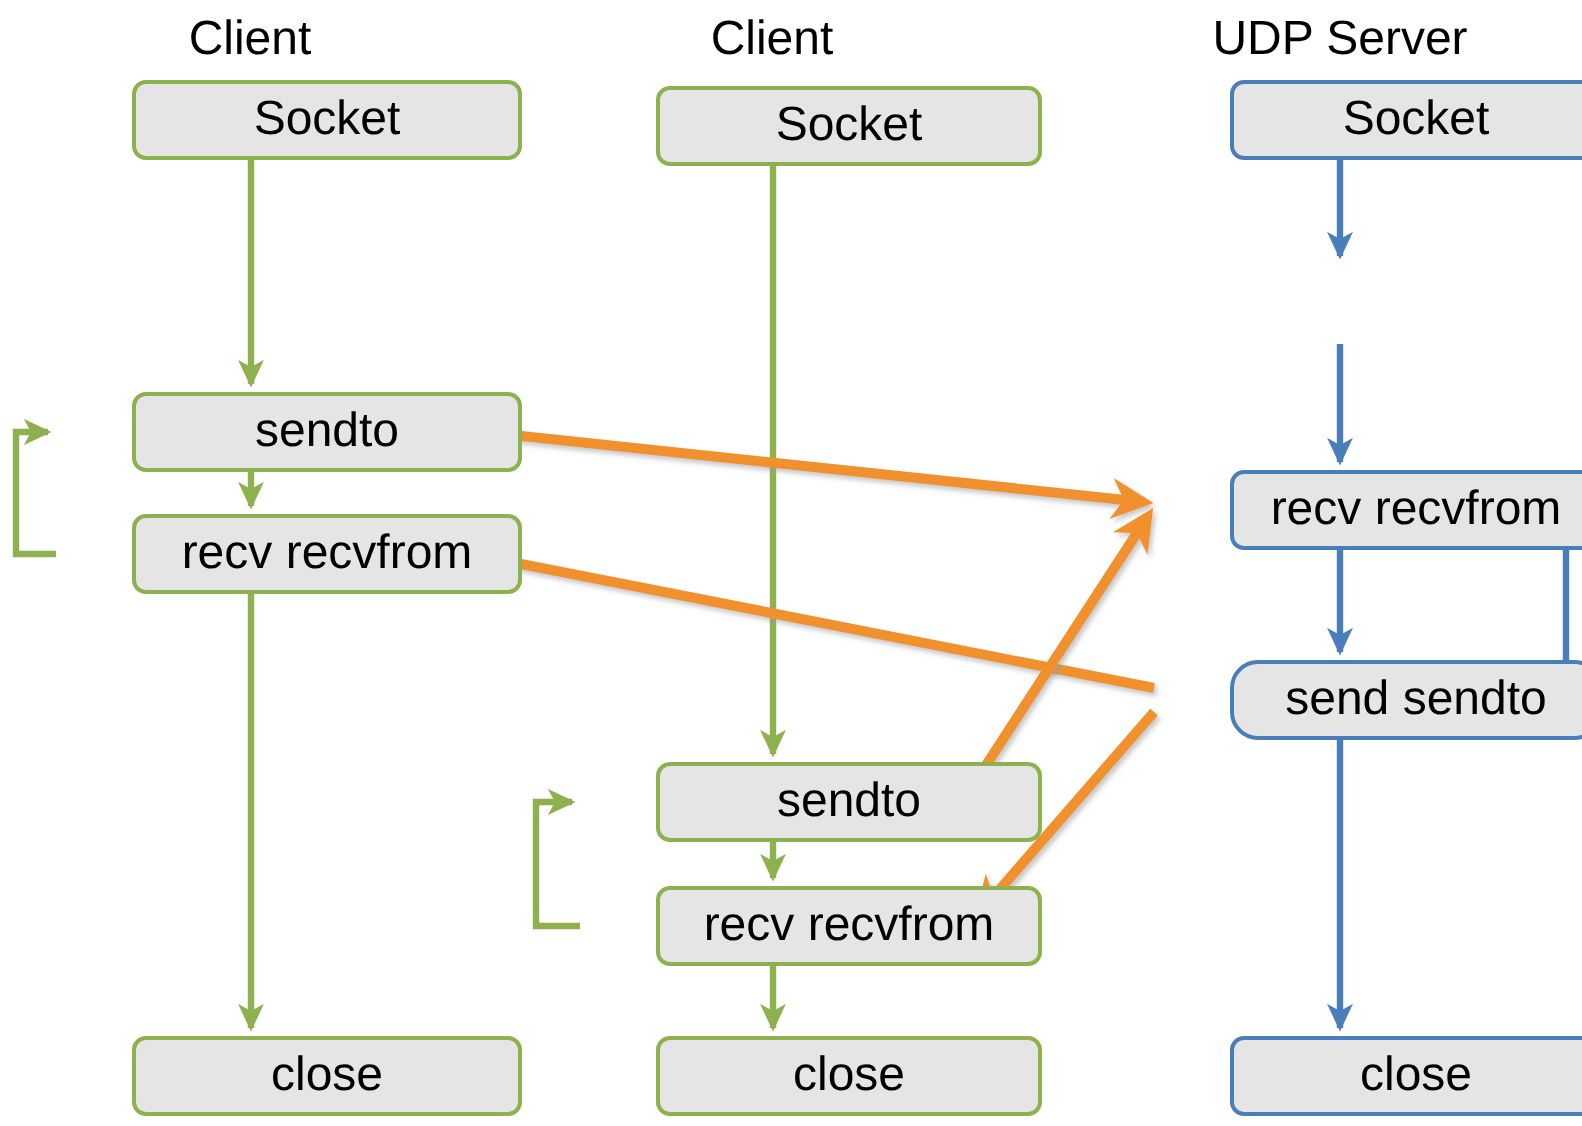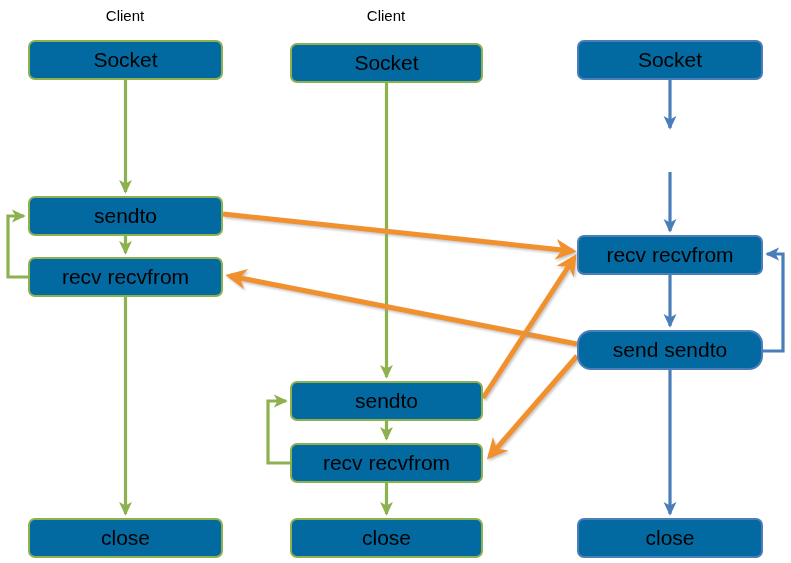--- a/index.html
+++ b/index.html
@@ -19,36 +19,37 @@
     position: absolute;
     left: 0;
     top: 0;
     width: 791px;
     height: 563px;
     pointer-events: none;
   }
   .col-title {
     position: absolute;
     text-align: center;
-    font-size: 15px;
+    font-size: 24px;
     color: #000000;
     line-height: 1;
     white-space: nowrap;
   }
   .node {
     position: absolute;
     box-sizing: border-box;
     border-radius: 7px;
-    background: #0369a1;
+    background: #e5e5e5;
     display: flex;
     align-items: center;
     justify-content: center;
-    font-size: 21px;
+    font-size: 24px;
     color: #000000;
     white-space: nowrap;
+    margin-left: 38px;
   }
   .node.green {
     border: 2.5px solid #8DB14E;
   }
   .node.blue {
     border: 2.5px solid #4A7EBB;
   }
 </style>
 </head>
 <body>
@@ -88,20 +89,21 @@
     <path d="M 763 351 L 783 351 L 783 254 L 767 254" stroke="#4A7EBB" stroke-width="3.2" fill="none" stroke-linejoin="miter" marker-end="url(#arrow-blue)"></path>
 
     <path d="M 223 214 L 572 251" stroke="#F0912D" stroke-width="5" fill="none" filter="url(#soft-shadow)" marker-end="url(#arrow-orange)"></path>
     <path d="M 577 344 L 230 276" stroke="#F0912D" stroke-width="5" fill="none" filter="url(#soft-shadow)" marker-end="url(#arrow-orange)"></path>
     <path d="M 483 398 L 574 258" stroke="#F0912D" stroke-width="5" fill="none" filter="url(#soft-shadow)" marker-end="url(#arrow-orange)"></path>
     <path d="M 577 356 L 490 456" stroke="#F0912D" stroke-width="5" fill="none" filter="url(#soft-shadow)" marker-end="url(#arrow-orange)"></path>
   </svg>
 
   <div class="col-title" style="left:45px; top:8px; width:160px;">Client</div>
   <div class="col-title" style="left:306px; top:8px; width:160px;">Client</div>
+  <div class="col-title" style="left:580px; top:8px; width:180px;">UDP Server</div>
 
   <div class="node green" style="left:28px; top:40px; width:195px; height:40px;">Socket</div>
   <div class="node green" style="left:28px; top:196px; width:195px; height:40px;">sendto</div>
   <div class="node green" style="left:28px; top:257px; width:195px; height:40px;">recv recvfrom</div>
   <div class="node green" style="left:28px; top:518px; width:195px; height:40px;">close</div>
 
   <div class="node green" style="left:290px; top:43px; width:193px; height:40px;">Socket</div>
   <div class="node green" style="left:290px; top:381px; width:193px; height:40px;">sendto</div>
   <div class="node green" style="left:290px; top:443px; width:193px; height:40px;">recv recvfrom</div>
   <div class="node green" style="left:290px; top:518px; width:193px; height:40px;">close</div>

